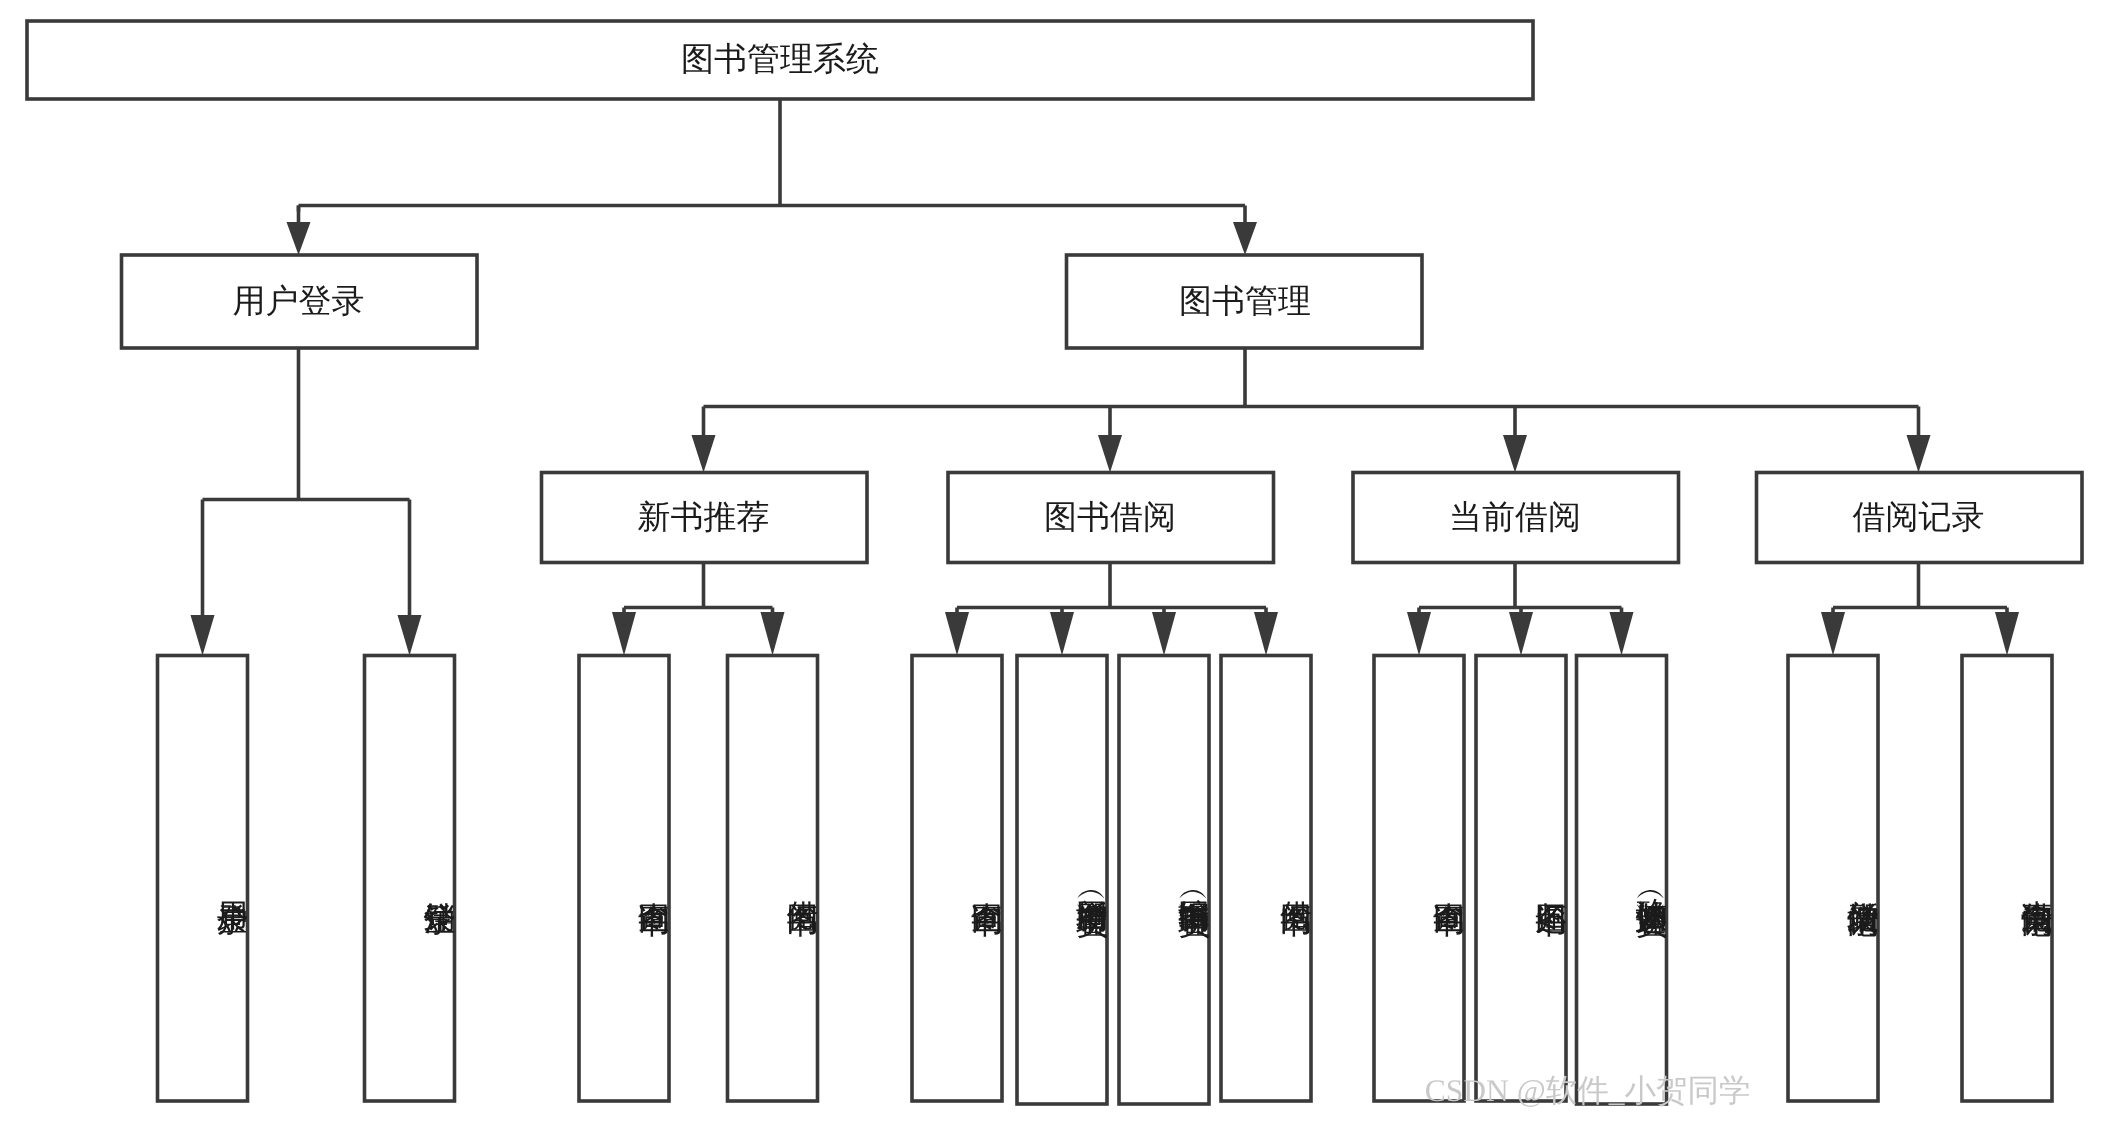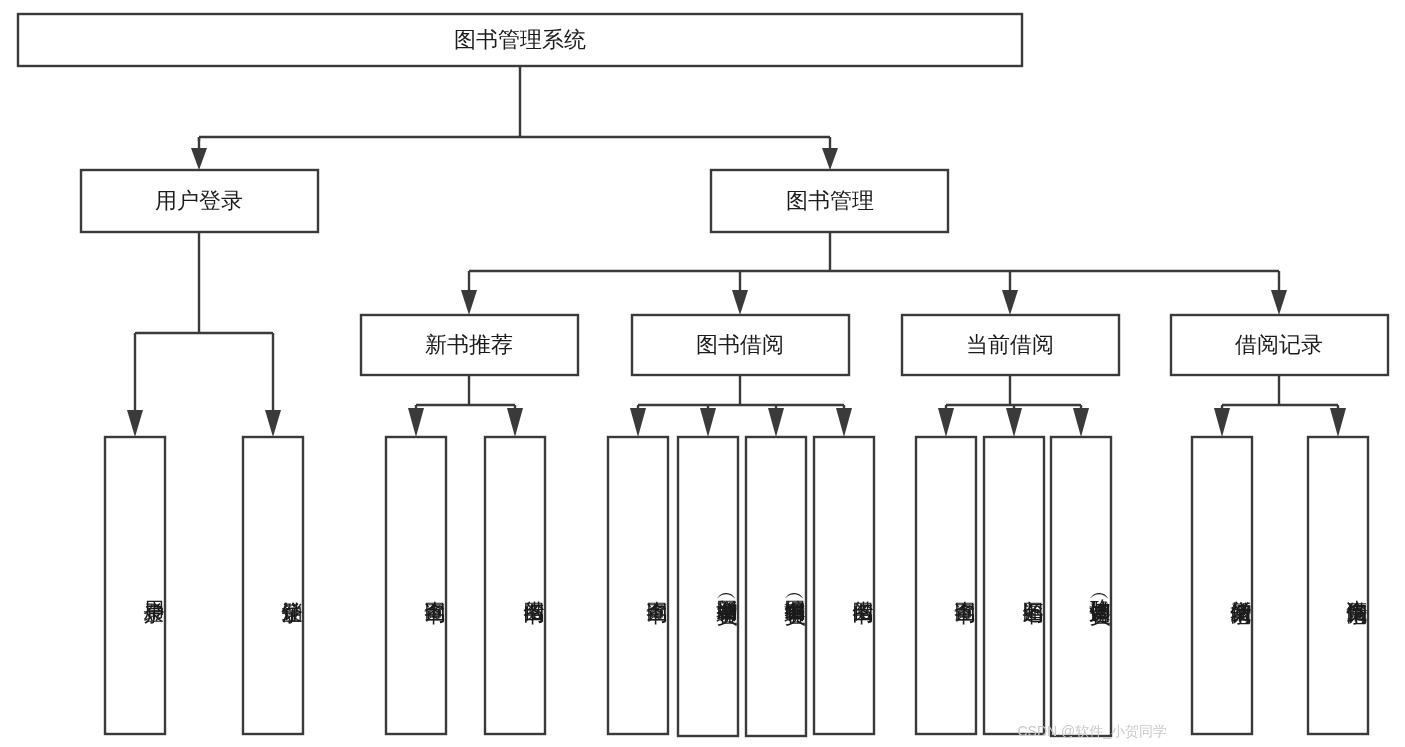--- a/index.html
+++ b/index.html
@@ -55,22 +55,22 @@
     color: #1b1b1b;
     letter-spacing: 1px;
     text-align: center;
     white-space: nowrap;
     pointer-events: none;
   }
   .watermark {
     position: absolute;
     right: 8px;
     bottom: 6px;
-    font-family: Liberation Sans, sans-serif;
-    font-size: 14px;
+    font-family: Liberation Serif, serif;
+    font-size: 21px;
     color: #c9c9c9;
     white-space: nowrap;
   }
 </style>
 </head>
 <body>
 
 <div id="diagram-root">
 
   <svg class="canvas" width="1405" height="747" viewBox="0 0 1405 747">

